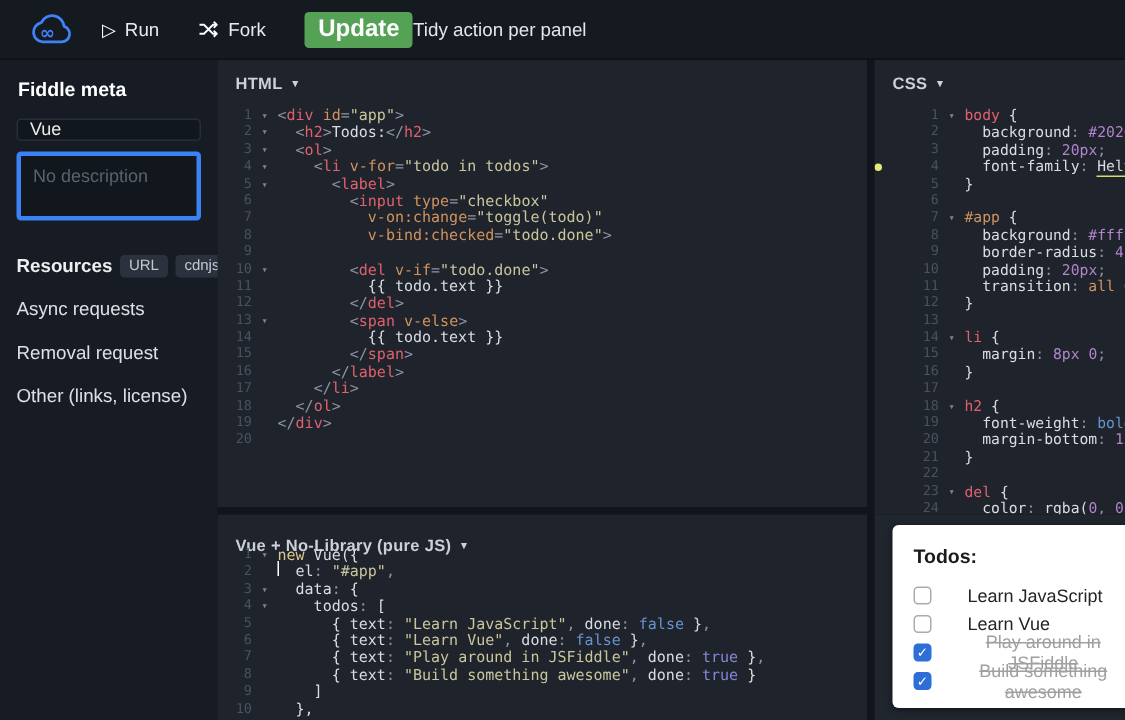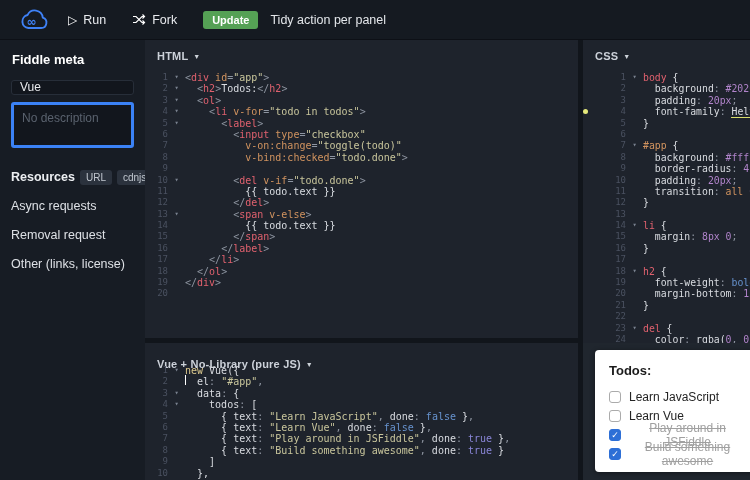--- a/index.html
+++ b/index.html
@@ -14,22 +14,22 @@
     height:40px; background:#151a21; display:flex; align-items:center;
     border-bottom:1px solid #0d1016; padding-left:12px;
   }
   .logo { width:40px; height:32px; display:flex; align-items:center; justify-content:center; margin-right:16px; cursor:pointer; }
   .tb-btn {
     display:flex; align-items:center; gap:6px; background:none; border:none;
     color:#e8eaee; font-size:12.5px; font-family:inherit; cursor:pointer; margin-right:26px;
   }
   .tb-btn .glyph { font-size:12px; color:#fff; }
   .update-badge {
-    background:#55a155; color:#fff; font-size:11px; font-weight:bold;
-    padding:3px 9px; border-radius:3px; margin-right:12px; cursor:pointer;
+    background:#55a155; color:#fff; font-size:16px; font-weight:bold;
+    padding:3px 9px; border-radius:3px; cursor:pointer;
   }
   .tidy { font-size:12.5px; color:#e3e6ea; }
   
   .main { display:flex; height:440px; }
   .sidebar { width:145px; background:#171c24; padding:10px 11px; flex:none; }
   .col-left { width:433px; flex:none; display:flex; flex-direction:column; }
   .v-div { width:5px; background:#11151b; flex:none; cursor:col-resize; }
   .h-div { height:5px; background:#11151b; cursor:row-resize; }
   .col-right { width:167px; flex:none; display:flex; flex-direction:column; }
   
@@ -77,21 +77,21 @@
   .tk-c { display:inline-block; width:0; position:relative; }
   .tk-c::after { content:""; position:absolute; left:0; top:1px; width:1px; height:10px; background:#fff; }
   
   .result { background:#20262E; position:relative; flex:1; }
   .result-card {
     position:absolute; left:12px; top:7px; right:-10px; bottom:8px;
     background:#fff; border-radius:4px; padding:13px 14px;
     box-shadow:0 1px 5px rgba(0,0,0,.45);
   }
   .result-title { font-size:13px; font-weight:bold; color:#1b1b1b; margin-bottom:9px; font-family:"Liberation Sans", sans-serif; }
-  .todo { display:flex; align-items:center; height:19px; cursor:pointer; }
+  .todo { display:flex; align-items:center; height:19px; cursor:pointer;gap:16px; }
   .cb {
     width:12px; height:12px; border-radius:3px; background:#fff; border:1px solid #ababab;
     margin-right:8px; flex:none; font-size:9px; line-height:11px; text-align:center; color:#fff;
   }
   .cb.on { background:#2d6fd6; border-color:#2d6fd6; }
   .todo-label { font-size:12px; color:#242424; }
   .todo.done .todo-label { color:#a0a0a0; text-decoration:line-through;text-align:center; }
 </style>
 </head>
 <body>

